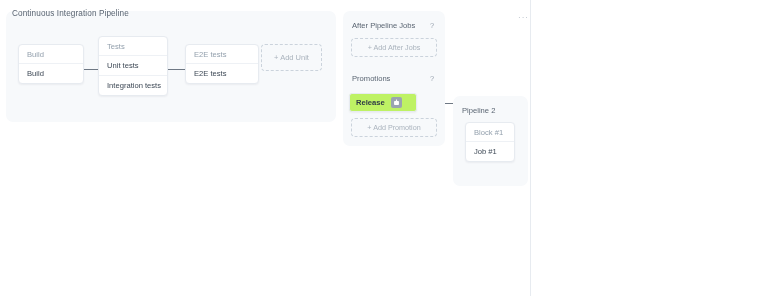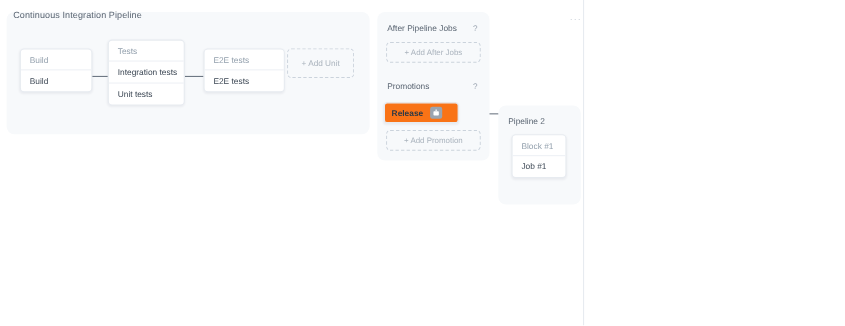--- a/index.html
+++ b/index.html
@@ -85,21 +85,21 @@
   .dashed-btn {
     position: absolute; border: 1px dashed #cbd3dc; border-radius: 4px;
     display: flex; align-items: center; justify-content: center;
     font-size: 7.2px; color: #aab3bd; background: transparent; white-space: nowrap;
   }
   #add-after { left: 351px; top: 38px; width: 86px; height: 19px; }
   #add-promo { left: 351px; top: 118px; width: 86px; height: 19px; }
 
   .promo-item {
     position: absolute; left: 349px; top: 93px; width: 68px; height: 19px;
-    background: #f97316; border: 1px solid #e7ebf0; border-radius: 3px;
+    background: #bef264; border: 1px solid #e7ebf0; border-radius: 3px;
     display: flex; align-items: center; padding: 0 6px;
     box-shadow: 0 1px 2px rgba(30,40,60,.06);
   }
   .promo-item .lbl { font-size: 7.6px; color: #2f3a46; font-weight: bold; }
   .auto-badge {
     width: 11px; height: 11px; margin-left: 6px;
     background: #9aa4b0; border-radius: 2px;
     display: flex; align-items: center; justify-content: center;
   }
   .auto-badge svg { display: block; }
@@ -133,22 +133,22 @@
     <div class="connector" id="conn-2"></div>
     <div class="connector" id="conn-3"></div>
 
     <div class="block" id="blk-build">
       <div class="block-head">Build</div>
       <div class="block-job">Build</div>
     </div>
 
     <div class="block" id="blk-tests">
       <div class="block-head">Tests</div>
+      <div class="block-job">Unit tests</div>
       <div class="block-job">Integration tests</div>
-      <div class="block-job">Unit tests</div>
     </div>
 
     <div class="block" id="blk-e2e">
       <div class="block-head">E2E tests</div>
       <div class="block-job">E2E tests</div>
     </div>
 
     <div class="add-block">+ Add Unit</div>
 
     <div class="promo-card"></div>

